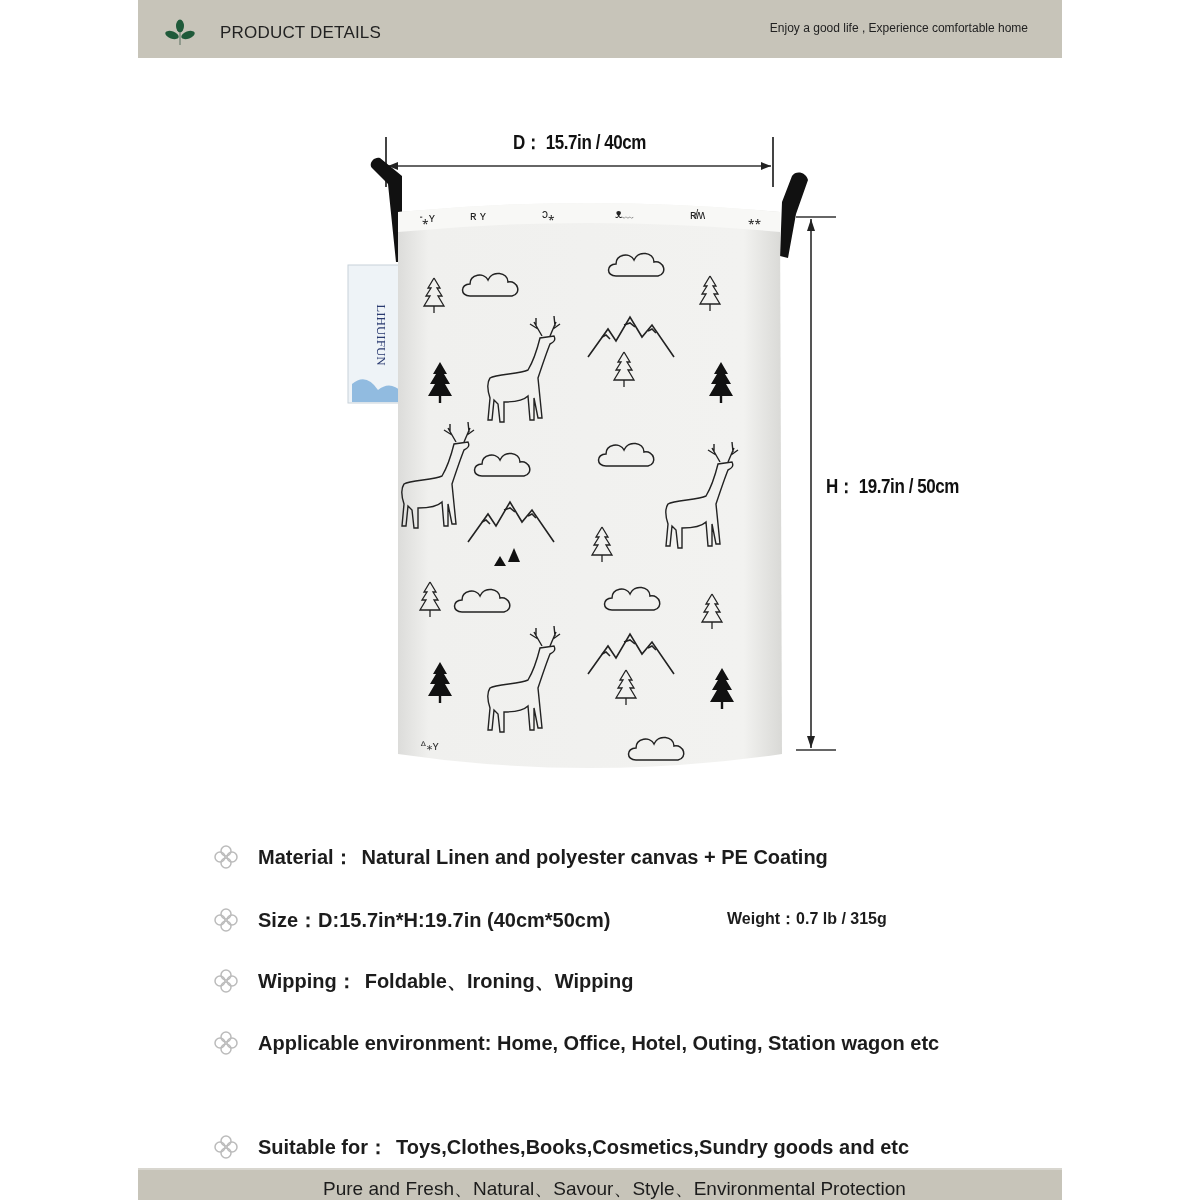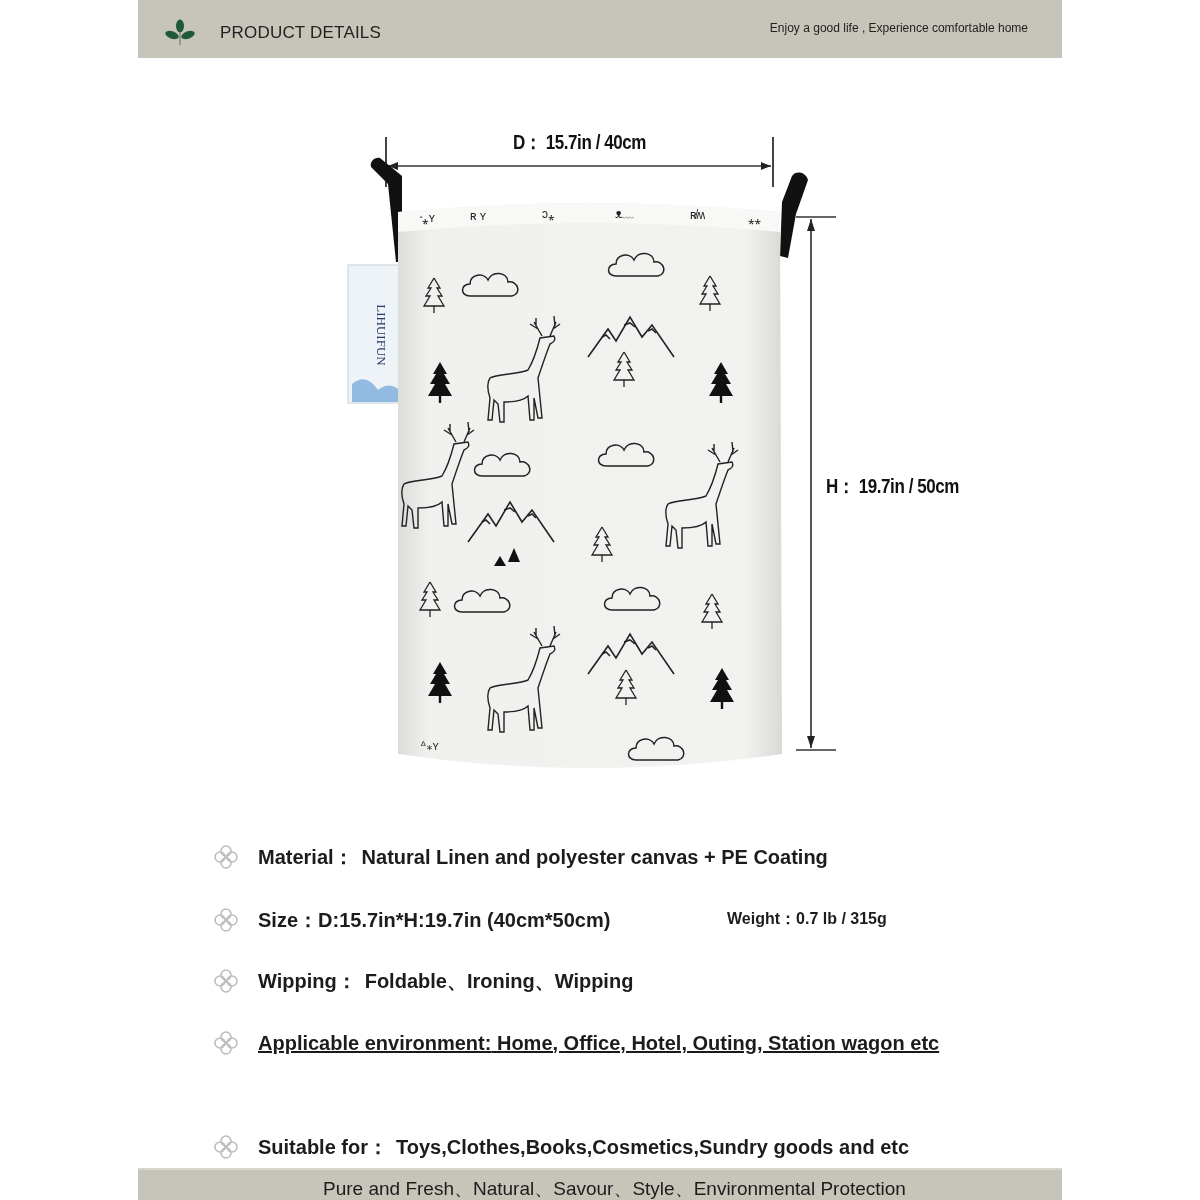--- a/index.html
+++ b/index.html
@@ -182,21 +182,21 @@
         <g fill="none" stroke="#bbb" stroke-width="1.5">
           <circle cx="14" cy="8" r="5"></circle>
           <circle cx="8" cy="14" r="5"></circle>
           <circle cx="20" cy="14" r="5"></circle>
           <circle cx="14" cy="20" r="5"></circle>
         </g>
       </svg>
     <span class="txt"><span>Wipping：</span><span class="gap"></span><span>Foldable、Ironing、Wipping</span></span>
   </div>
 
-  <div class="spec-row" style="top:1028px;text-decoration:underline;">
+  <div class="spec-row" style="top:1028px;">
     <svg class="bullet" viewBox="0 0 28 28">
         <g fill="none" stroke="#bbb" stroke-width="1.5">
           <circle cx="14" cy="8" r="5"></circle>
           <circle cx="8" cy="14" r="5"></circle>
           <circle cx="20" cy="14" r="5"></circle>
           <circle cx="14" cy="20" r="5"></circle>
         </g>
       </svg>
     <span class="txt"><span>Applicable environment:</span> <span>Home, Office, Hotel, Outing, Station wagon etc</span></span>
   </div>

